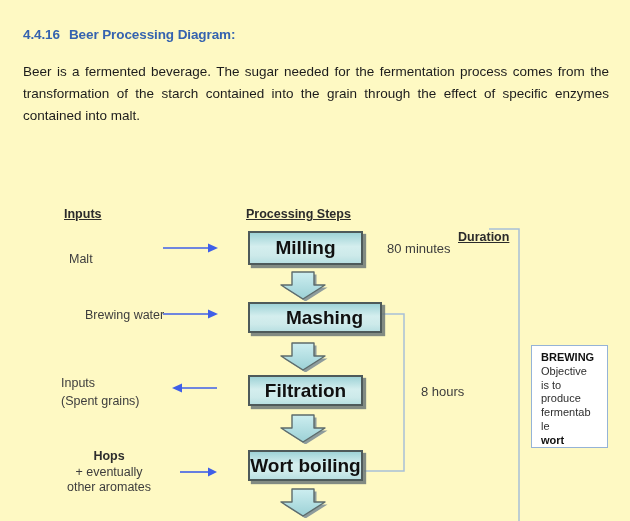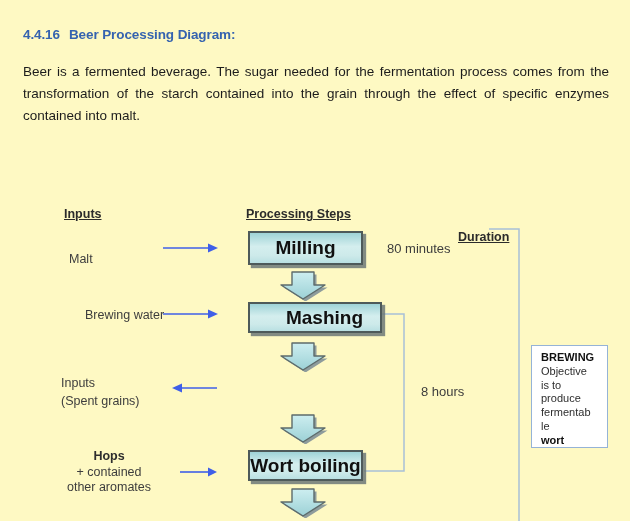--- a/index.html
+++ b/index.html
@@ -79,21 +79,21 @@
   <div class="abs colhead" style="left:458px;top:207px;margin-top:23px;">Duration</div>
 
   <div class="abs inlabel" style="left:69px;top:250px;">Malt</div>
   <div class="abs inlabel" style="left:61px;top:306px;margin-left:24px;">Brewing water</div>
   <div class="abs inlabel" style="left:61px;top:374px;">
     <span style="display:block">Inputs</span>
     <span style="display:block">(Spent grains)</span>
   </div>
   <div class="abs inlabel hopsblock">
     <span class="b" style="display:block">Hops</span>
-    <span style="display:block">+ contained</span>
+    <span style="display:block">+ eventually</span>
     <span style="display:block">other aromates</span>
   </div>
 
   <svg class="abs arrowsvg" style="left:162px;top:242px;" width="58" height="12" viewBox="0 0 58 12">
     <line x1="1" y1="6" x2="47" y2="6" stroke="#3f5fe8" stroke-width="1.6"></line>
     <polygon points="46,1.5 56,6 46,10.5" fill="#3f5fe8"></polygon>
   </svg>
   <svg class="abs arrowsvg" style="left:162px;top:308px;" width="58" height="12" viewBox="0 0 58 12">
     <line x1="1" y1="6" x2="47" y2="6" stroke="#3f5fe8" stroke-width="1.6"></line>
     <polygon points="46,1.5 56,6 46,10.5" fill="#3f5fe8"></polygon>
@@ -102,20 +102,21 @@
     <line x1="11" y1="6" x2="47" y2="6" stroke="#3f5fe8" stroke-width="1.6"></line>
     <polygon points="12,1.5 2,6 12,10.5" fill="#3f5fe8"></polygon>
   </svg>
   <svg class="abs arrowsvg" style="left:179px;top:466px;" width="40" height="12" viewBox="0 0 40 12">
     <line x1="1" y1="6" x2="30" y2="6" stroke="#3f5fe8" stroke-width="1.6"></line>
     <polygon points="29,1.5 38,6 29,10.5" fill="#3f5fe8"></polygon>
   </svg>
 
   <div class="abs pbox" style="top:231px;height:30px;">Milling</div>
   <div class="abs pbox" style="top:302px;height:27px;padding-left:19px;">Mashing</div>
+  <div class="abs pbox" style="top:375px;height:27px;">Filtration</div>
   <div class="abs pbox" style="top:450px;height:27px;">Wort boiling</div>
 
   <svg class="abs darrow" style="left:278px;top:271px;" width="50" height="30" viewBox="0 0 50 30">
     <path d="M14 1 H36 V14 H47 L25 28 L3 14 H14 Z" transform="translate(2.5,2.5)" fill="#8e9c9c"></path>
     <path d="M14 1 H36 V14 H47 L25 28 L3 14 H14 Z" fill="url(#cyanGrad)" stroke="#5d6b6b" stroke-width="1.4" stroke-linejoin="round"></path>
   </svg>
   <svg class="abs darrow" style="left:278px;top:342px;" width="50" height="30" viewBox="0 0 50 30">
     <path d="M14 1 H36 V14 H47 L25 28 L3 14 H14 Z" transform="translate(2.5,2.5)" fill="#8e9c9c"></path>
     <path d="M14 1 H36 V14 H47 L25 28 L3 14 H14 Z" fill="url(#cyanGrad)" stroke="#5d6b6b" stroke-width="1.4" stroke-linejoin="round"></path>
   </svg>

